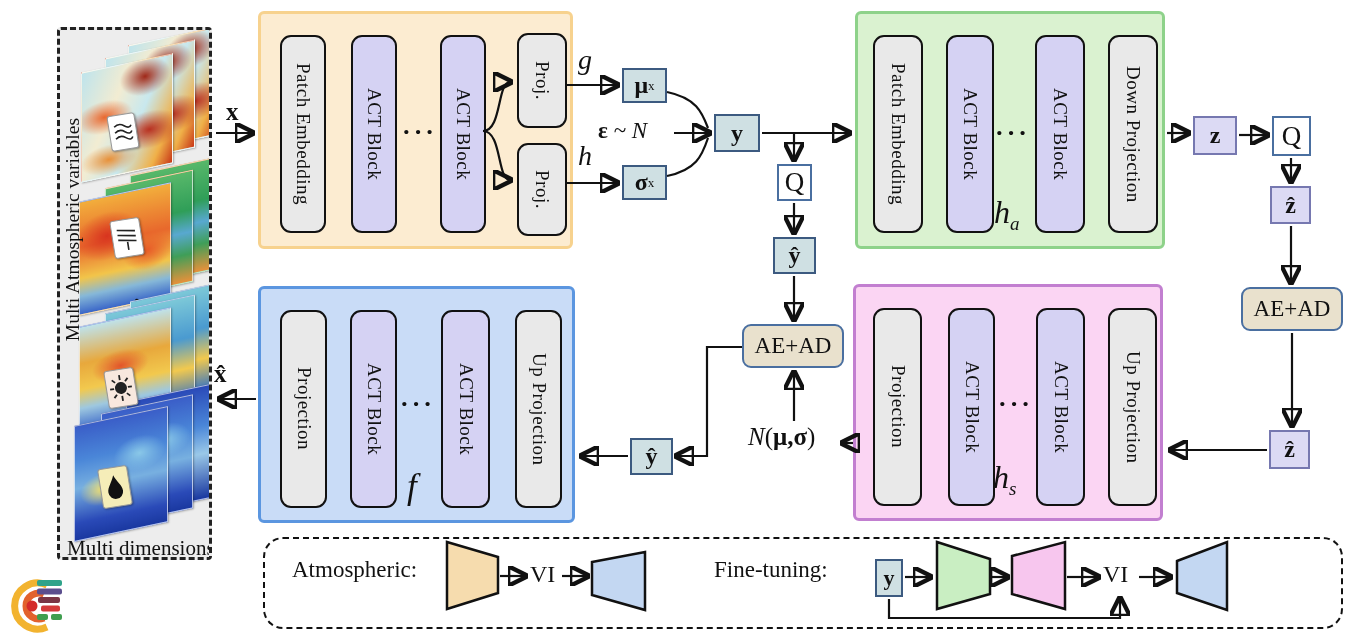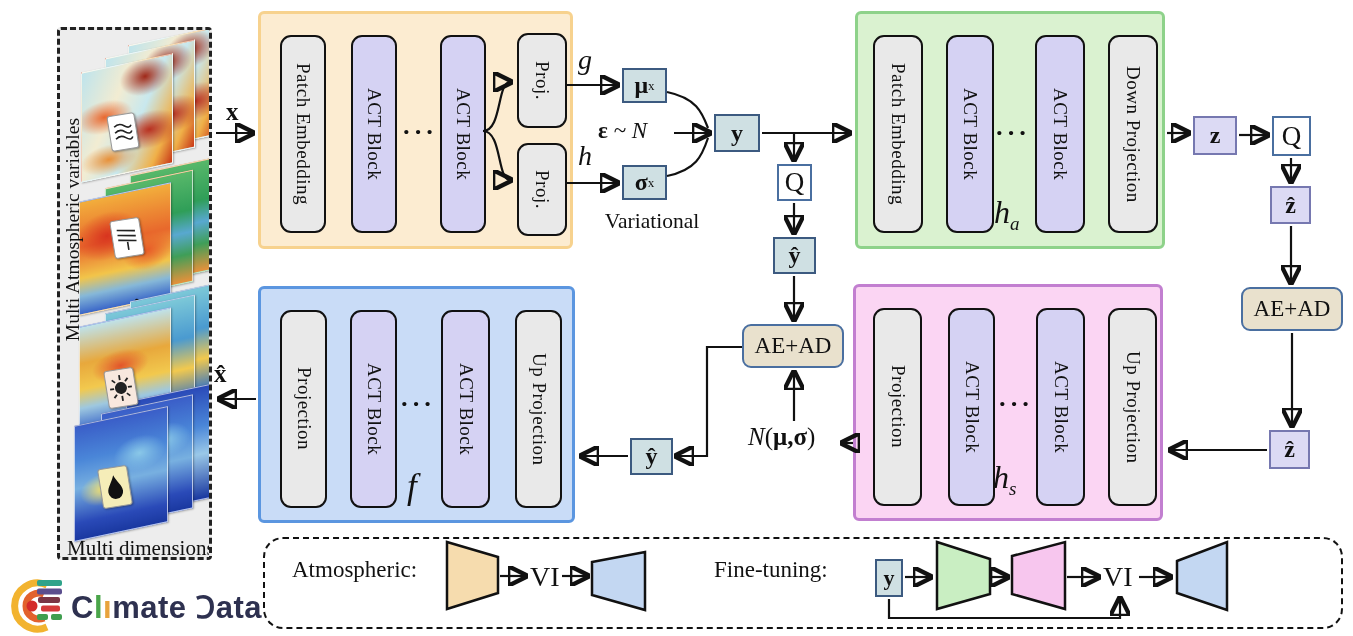--- a/index.html
+++ b/index.html
@@ -74,21 +74,21 @@
          box-shadow:1px 1px 2px rgba(0,0,0,.3);}
   .picon.warm{background:#f8e8de;}
   .picon.pale{background:#f5edb8;}
 
   .sidelabel{position:absolute;left:0px;top:14px;width:26px;height:372px;display:flex;
              align-items:center;justify-content:center;}
   .sidelabel span{writing-mode:vertical-rl;transform:rotate(180deg);font-size:19.5px;white-space:nowrap;}
 
   
   .legtxt{position:absolute;font-size:23px;white-space:nowrap;}
-  .vilbl{position:absolute;font-size:28px;white-space:nowrap;}
+  .vilbl{position:absolute;font-size:24px;white-space:nowrap;}
 
   
   .brandtxt{position:absolute;left:71px;top:585px;font-family:"Liberation Sans",sans-serif;
             font-weight:bold;font-size:31px;letter-spacing:0.5px;color:var(--brand-navy);white-space:nowrap;}
   .brandtxt .bl{color:var(--brand-green);}
   .brandtxt .bi{color:var(--brand-orange);}
 
   svg.overlay{position:absolute;left:0;top:0;z-index:40;pointer-events:none;}
   svg.overlay path,svg.overlay line{stroke:var(--arrow);stroke-width:2.2;fill:none;}
   svg.overlay polygon{stroke:#111;stroke-width:2.5;}
@@ -279,21 +279,20 @@
     <span>ẑ</span>
     </div>
 
   <div class="lbl" style="left:226px;top:98px;font-size:25px;font-weight:bold;">x</div>
   <div class="lbl" style="left:214px;top:360px;font-size:25px;font-weight:bold;">x̂</div>
   <div class="lbl math" style="left:578px;top:44px;font-size:28px;">g</div>
   <div class="lbl math" style="left:578px;top:140px;font-size:28px;">h</div>
   <div class="lbl" style="left:598px;top:118px;font-size:23px;">
     <span style="font-weight:bold;">ε</span><span class="math"> ~ N</span></div>
   <div class="lbl" style="left:586px;top:208px;width:132px;text-align:center;font-size:21.5px;line-height:27px;">
-    <div>Variational</div>
   </div>
   <div class="lbl" style="left:748px;top:423px;font-size:25px;">
     <span class="math">N</span><span>(</span><span style="font-weight:bold;">μ,σ</span><span>)</span></div>
 
   <div class="legendbox"></div>
   <div class="legtxt" style="left:292px;top:557px;">Atmospheric:</div>
   <div class="vilbl" style="left:530px;top:561px;">VI</div>
   <div class="legtxt" style="left:714px;top:557px;">Fine-tuning:</div>
   <div class="sbox" style="left:875px;top:559px;width:28px;height:38px;font-size:22px;">
     <span>y</span>
@@ -306,21 +305,20 @@
       <path d="M39,18 A13,13 0 1 0 39,42" stroke="var(--brand-arc-inner)" stroke-width="7" fill="none"></path>
       <circle cx="27" cy="30" r="5.5" fill="var(--brand-dot)"></circle>
       <rect x="32" y="4" width="25" height="6" rx="2" fill="var(--brand-bar-teal)"></rect>
       <rect x="32" y="12.5" width="25" height="6" rx="2" fill="var(--brand-bar-purple)"></rect>
       <rect x="33" y="21" width="22" height="6" rx="2" fill="var(--brand-bar-maroon)"></rect>
       <rect x="36" y="29.5" width="19" height="6" rx="2" fill="var(--brand-bar-red)"></rect>
       <rect x="32" y="38" width="11" height="6" rx="2" fill="var(--brand-bar-green)"></rect>
       <rect x="46" y="38" width="11" height="6" rx="2" fill="var(--brand-bar-green)"></rect>
     </svg>
   </div>
-  <div class="brandtxt"><span>C</span><span class="bl">l</span><span class="bi">ı</span><span>mate</span><span>&nbsp;</span><span>Ↄata</span></div>
 
   <svg class="overlay" width="1353" height="636" viewBox="0 0 1353 636">
     <defs>
       <marker id="ah" markerWidth="9" markerHeight="9" viewBox="0 0 10 10" refX="8.5" refY="5" orient="auto-start-reverse">
         <path d="M0,0 L10,5 L0,10 z" fill="#111" stroke="none"></path>
       </marker>
     </defs>
     <g>
       <path d="M216,133 H252" marker-end="url(#ah)"></path>
       <path d="M483,131 C502,131 497,82 510,82" marker-end="url(#ah)"></path>

